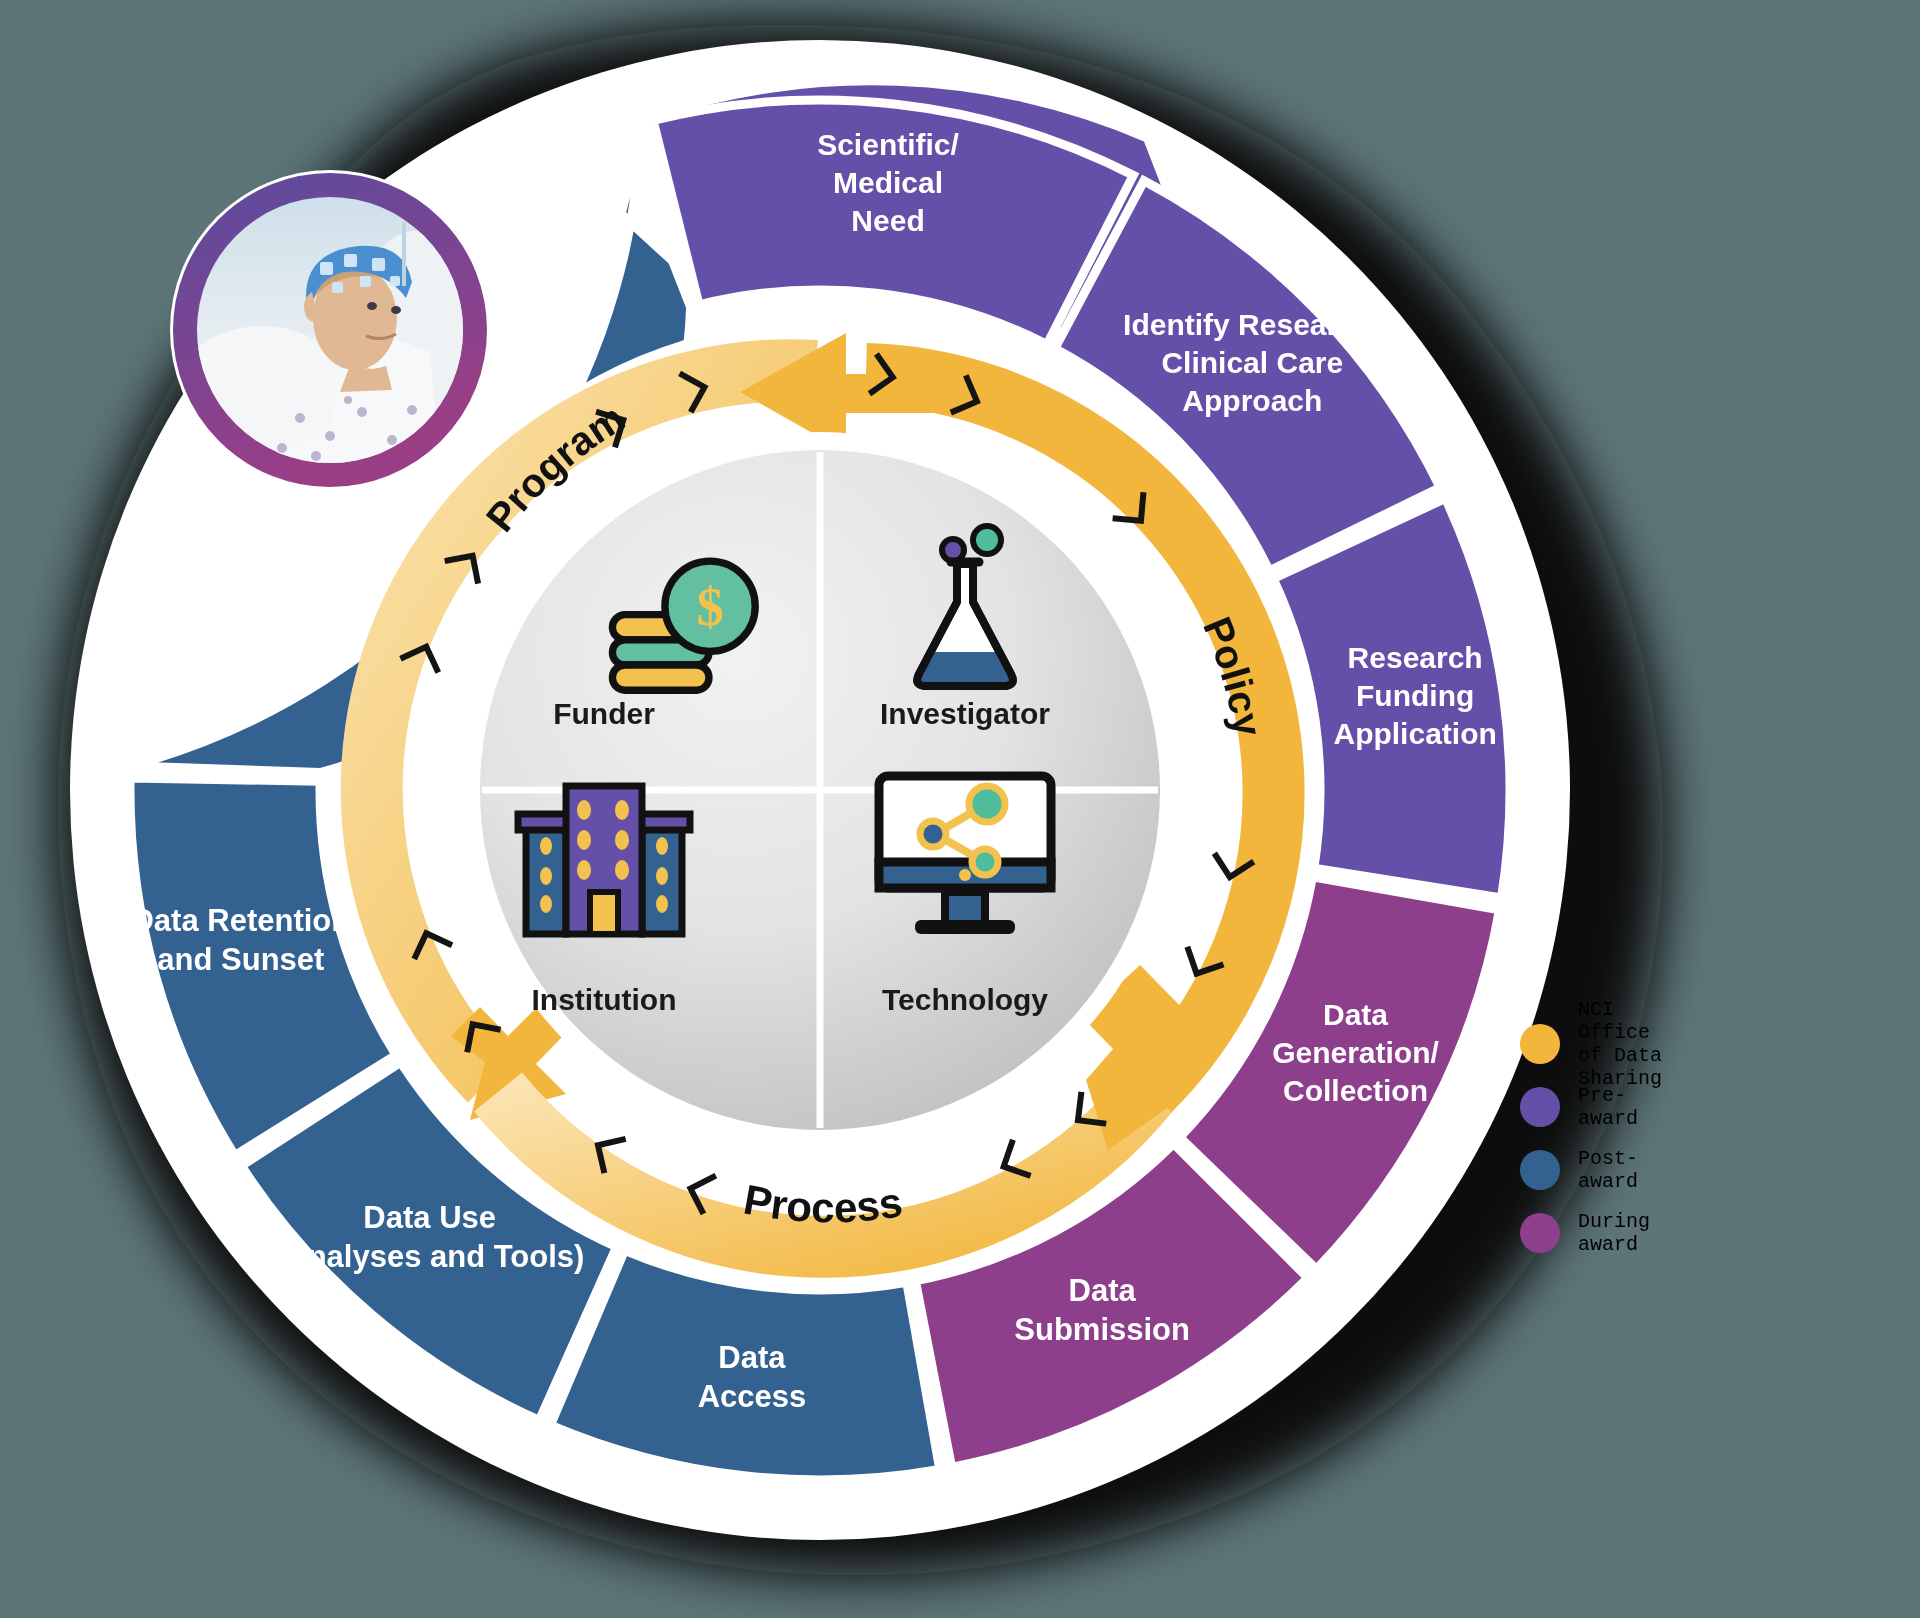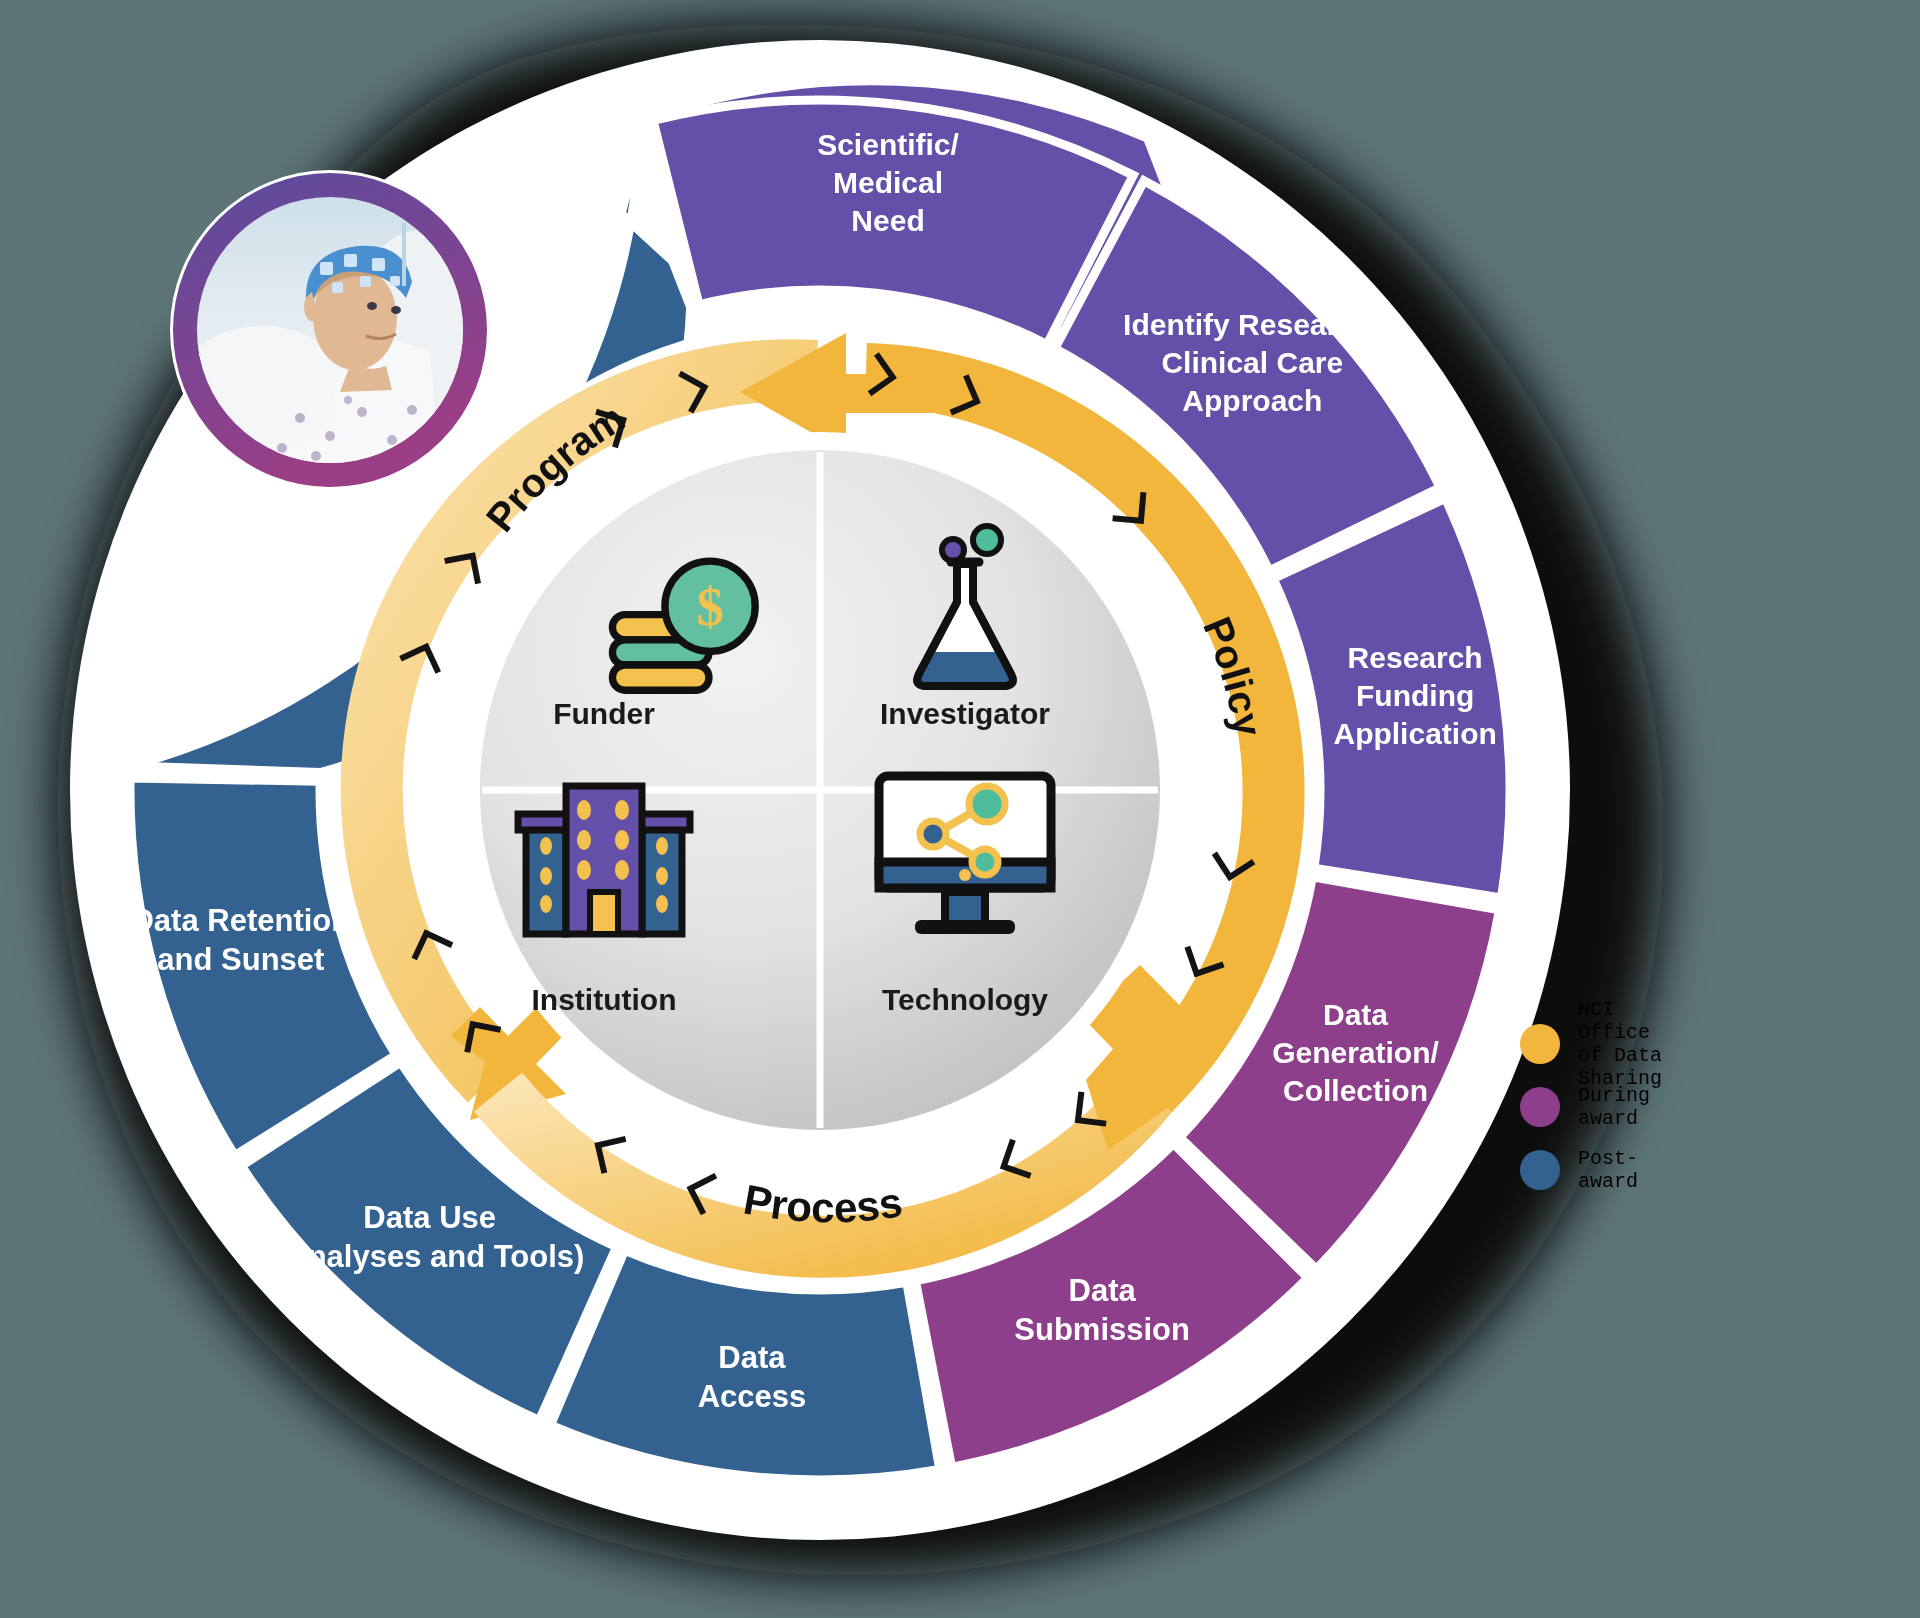--- a/index.html
+++ b/index.html
@@ -271,22 +271,26 @@
     <circle cx="330" cy="330" r="148" fill="none" stroke="url(#photoRing)" stroke-width="18"></circle>
   </g>
 </svg>
 
 <div id="legend">
   <div class="legend-row">
     <span class="legend-dot" style="background:#F2B63C"></span>
     <span class="legend-text">NCI Office of Data Sharing</span>
   </div>
   <div class="legend-row">
+    <span class="legend-dot" style="background:#6450A8"></span>
+    <span class="legend-text">Pre-award</span>
+  </div>
+  <div class="legend-row">
+    <span class="legend-dot" style="background:#336190"></span>
+    <span class="legend-text">Post-award</span>
+  </div>
+  <div class="legend-row">
     <span class="legend-dot" style="background:#8E3F8C"></span>
     <span class="legend-text">During award</span>
   </div>
-  <div class="legend-row">
-    <span class="legend-dot" style="background:#336190"></span>
-    <span class="legend-text">Post-award</span>
-  </div>
 </div>
 
 </div>
 
 </body></html>

